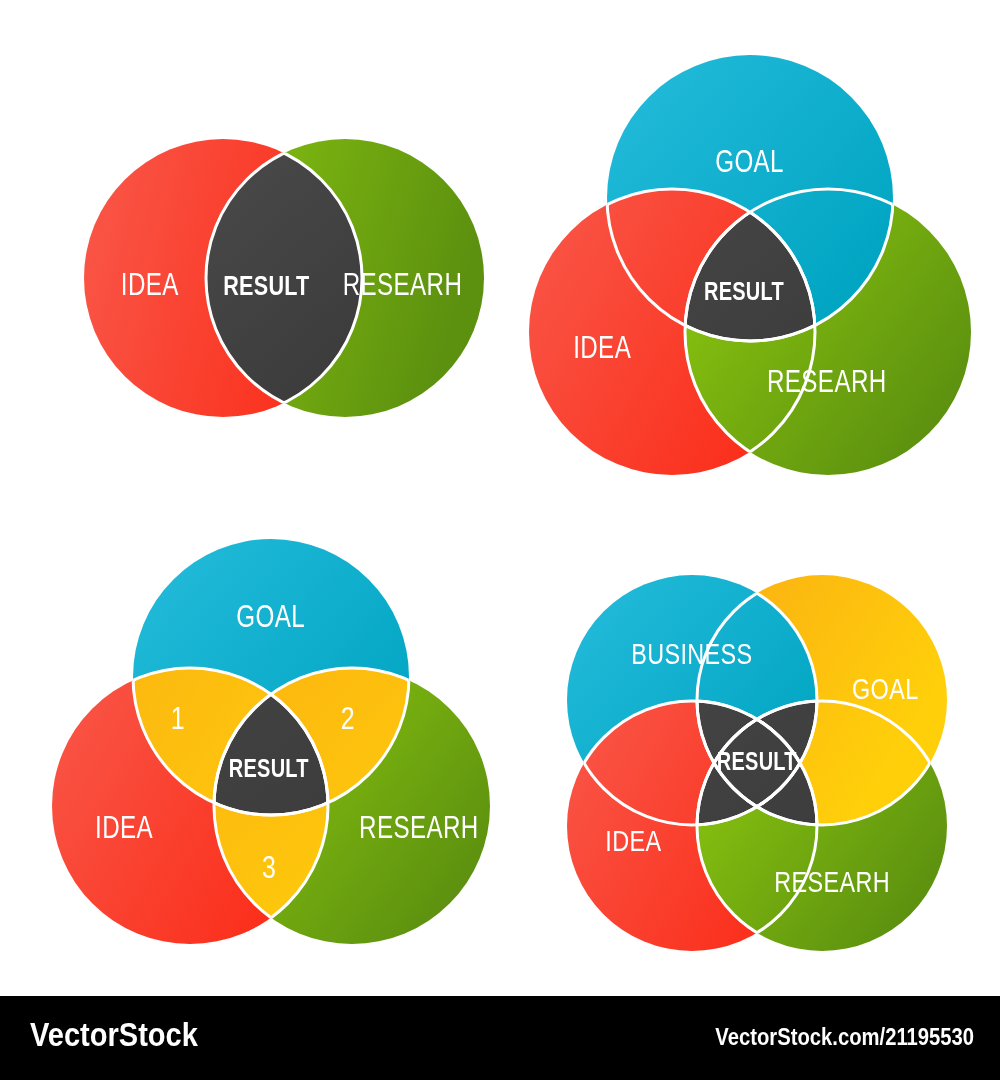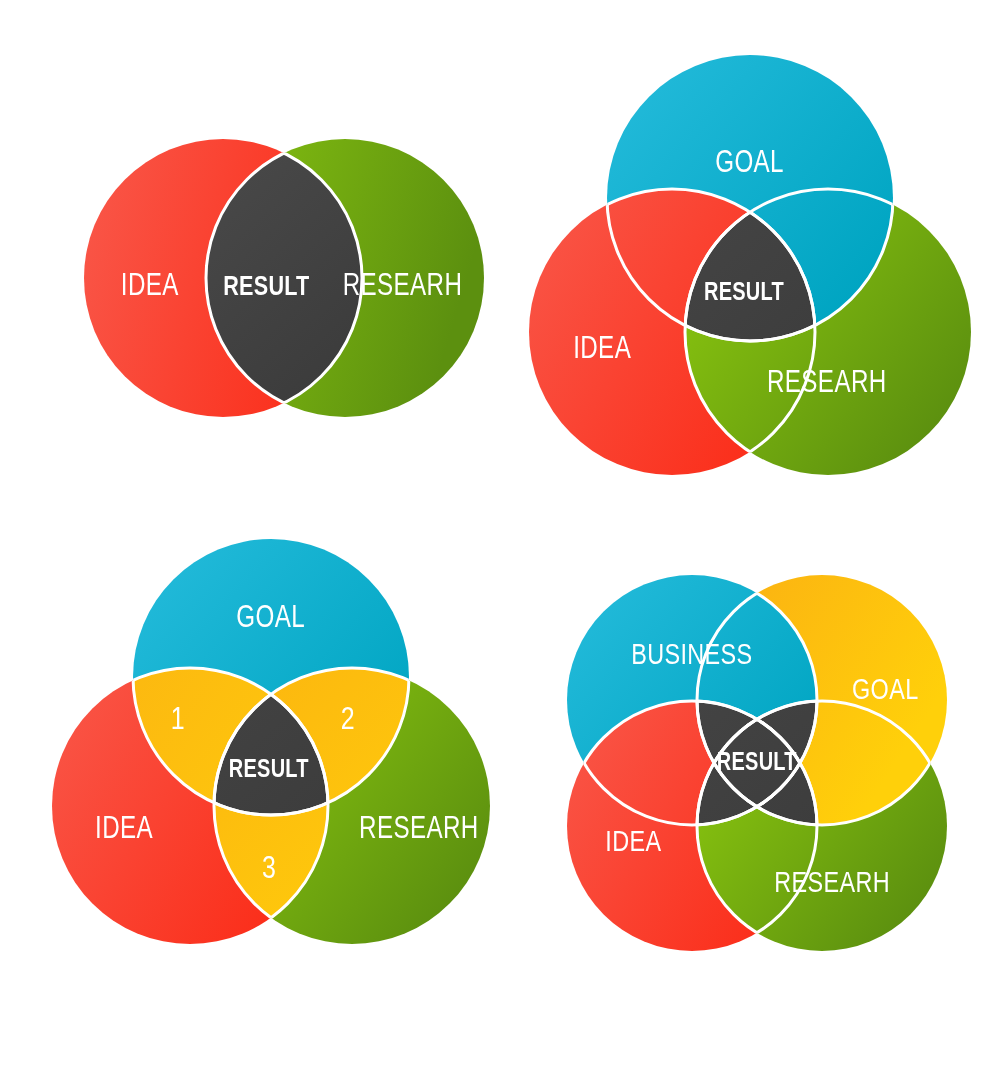--- a/index.html
+++ b/index.html
@@ -322,14 +322,18 @@
       <text class="lbl" x="887" y="664" text-anchor="middle" font-size="30">BUSINESS</text>
       <text class="lbl" x="1135" y="699" text-anchor="middle" font-size="30">GOAL</text>
       <text class="lbl" x="812" y="851" text-anchor="middle" font-size="30">IDEA</text>
       <text class="lbl" x="1067" y="892" text-anchor="middle" font-size="30">RESEARH</text>
       <text class="lbl-bold" x="946" y="770" text-anchor="middle" font-size="25">RESULT</text>
     </g>
 
   </svg>
   </div>
 
+  <div id="footer">
+    <div id="brand">VectorStock</div>
+    <div id="vsurl">VectorStock.com/21195530</div>
+  </div>
 
 </div>
 
 </body></html>

